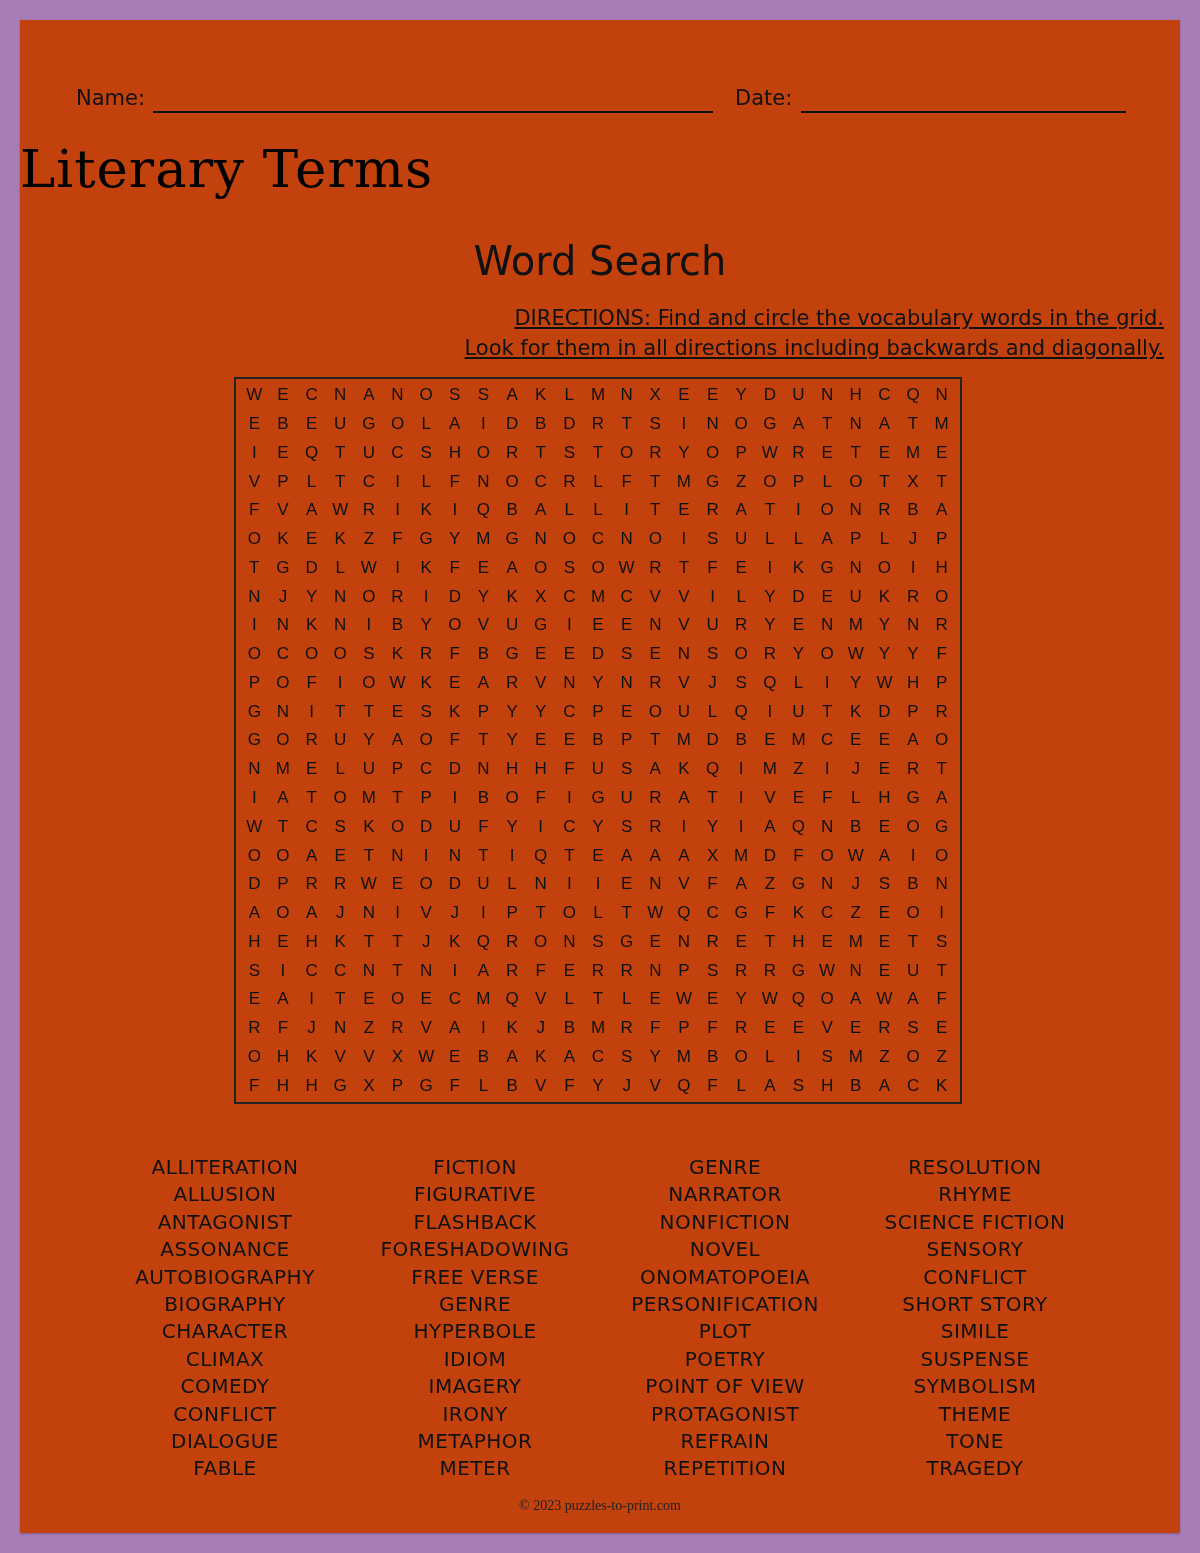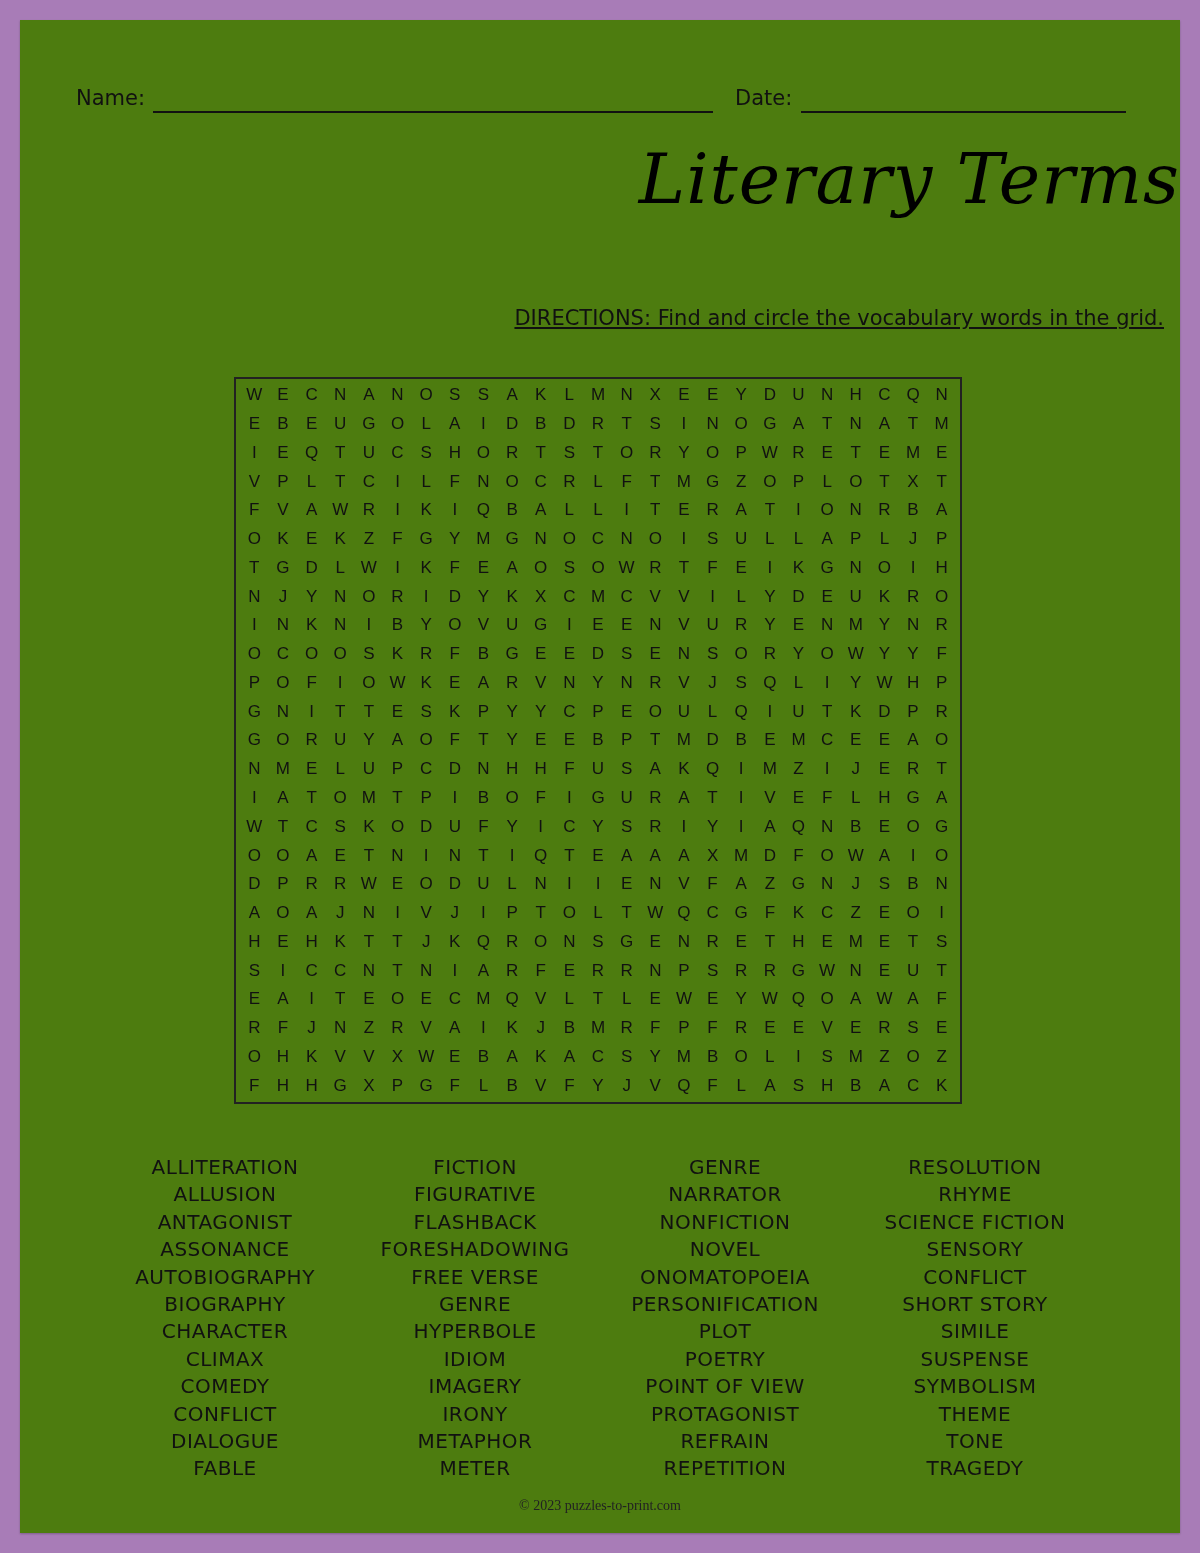--- a/index.html
+++ b/index.html
@@ -6,40 +6,39 @@
   body {
     width: 1200px; height: 1553px;
     background: #a87cb7;
     position: relative;
     overflow: hidden;
   }
   .page {
     position: absolute;
     left: 20px; top: 20px;
     width: 1160px; height: 1513px;
-    background: #4d7c0f;
+    background: #c2410c;
     box-shadow: 0 1px 2px rgba(0,0,0,0.25);
   }
   .hand { font-family: "DejaVu Sans", sans-serif; color: #111; }
   .header-row {
     position: absolute; top: 62px; left: 56px; right: 56px;
     height: 34px;
     font-size: 21px;
   }
   .name-label { position: absolute; left: 0; top: 4px; }
   .name-line { position: absolute; left: 77px; top: 4px; width: 560px; height: 25px; border-bottom: 2px solid #111; }
   .date-label { position: absolute; left: 659px; top: 4px; }
   .date-line { position: absolute; left: 725px; top: 4px; width: 325px; height: 25px; border-bottom: 2px solid #111; }
 
   .title {
     position: absolute; top: 118px; left: 0; right: 0;
-    text-align: right;
+    text-align: left;
     font-family: "DejaVu Serif", serif;
-    font-style: italic;
-    font-size: 70px;
+    font-size: 53px;
     color: #000;
     letter-spacing: 1px;
   }
   .subtitle {
     position: absolute; top: 218px; left: 0; right: 0;
     text-align: center;
     font-size: 40px;
   }
   .directions {
     position: absolute; top: 283px; left: 0; right: 16px;
@@ -90,23 +89,25 @@
 
 <div class="page">
   <div class="header-row hand">
     <span class="name-label">Name:</span>
     <div class="name-line"></div>
     <span class="date-label">Date:</span>
     <div class="date-line"></div>
   </div>
 
   <div class="title">Literary Terms</div>
+  <div class="subtitle hand">Word Search</div>
 
   <div class="directions hand">
     <div>DIRECTIONS:  Find and circle the vocabulary words in the grid.</div>
+    <div>Look for them in all directions including backwards and diagonally.</div>
   </div>
 
   <div class="grid" id="grid">
       <div class="cell">W</div>
       <div class="cell">E</div>
       <div class="cell">C</div>
       <div class="cell">N</div>
       <div class="cell">A</div>
       <div class="cell">N</div>
       <div class="cell">O</div>

